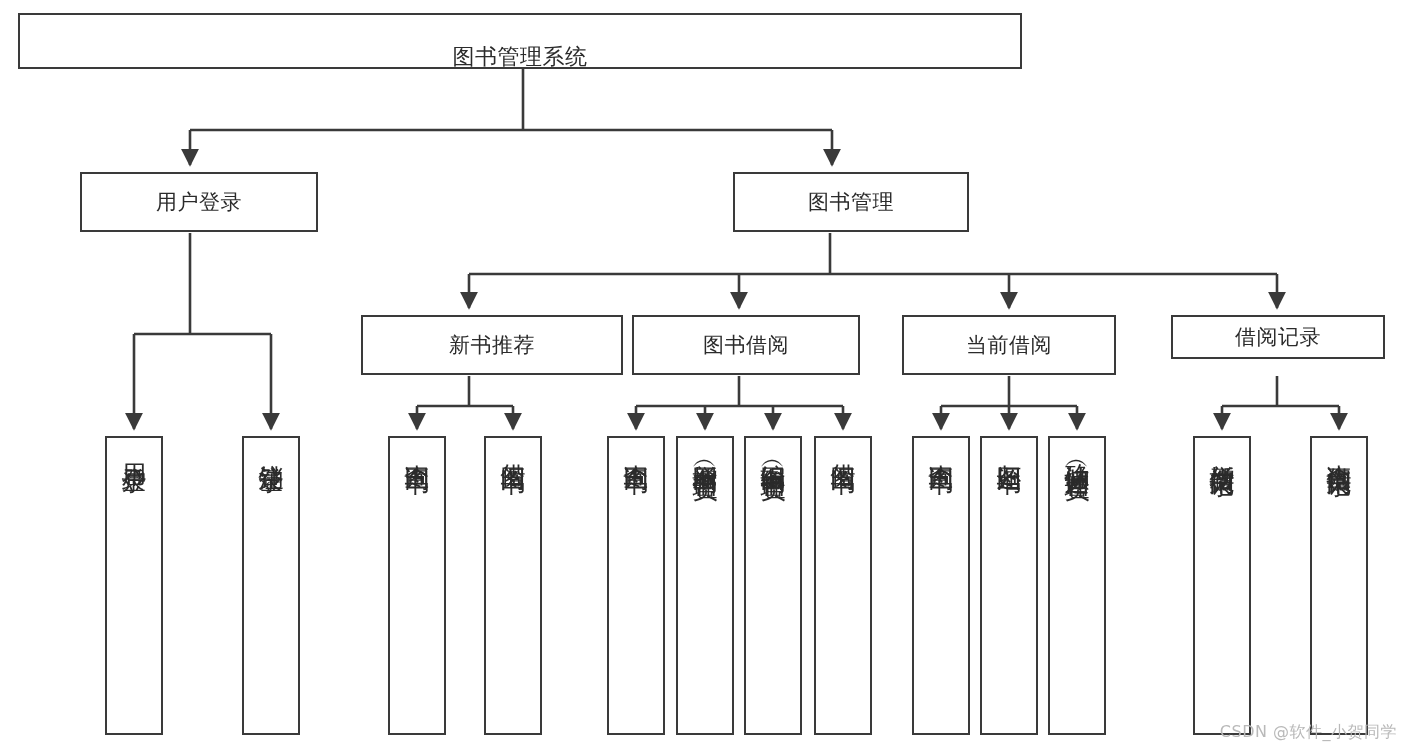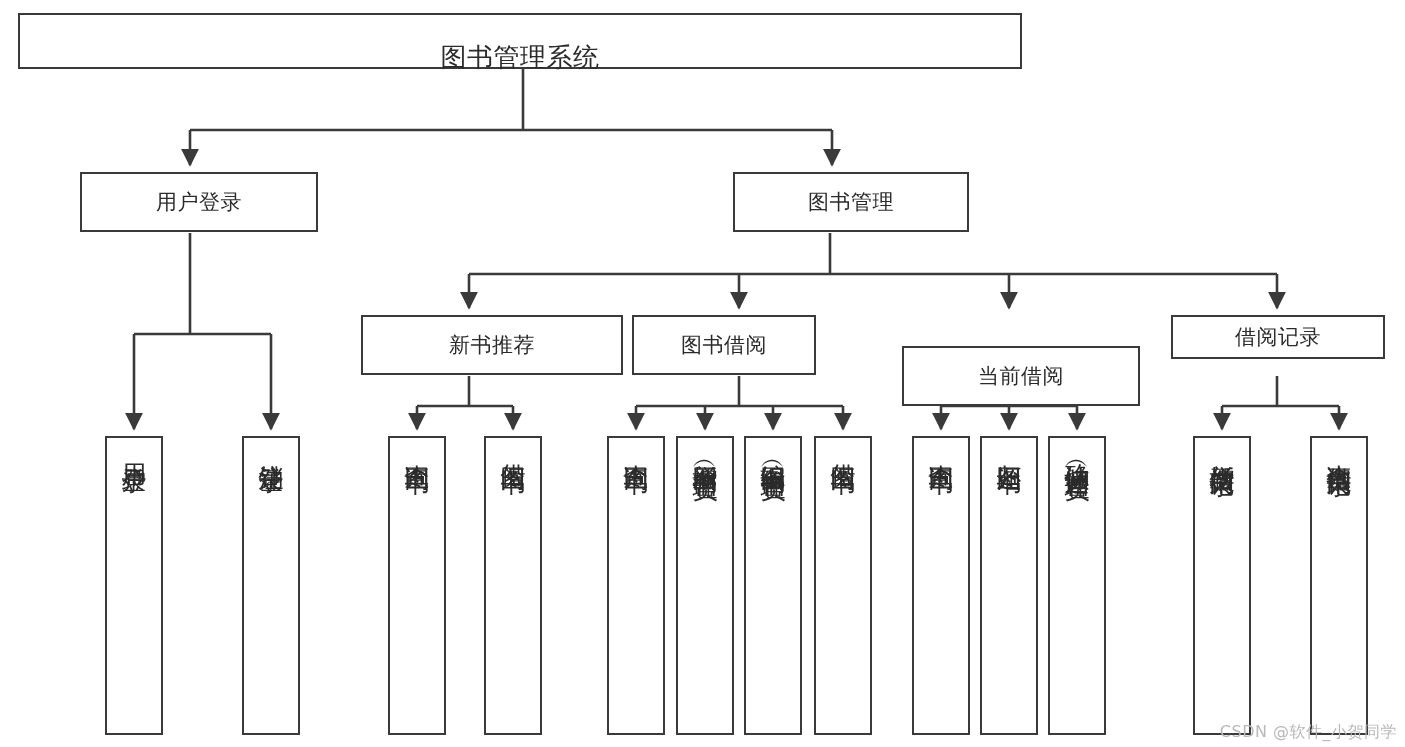--- a/index.html
+++ b/index.html
@@ -40,21 +40,21 @@
     display: block;
     text-align: center;
     white-space: pre-line;
   }
   
   .node.horiz .lbl {
     font-size: 21px;
     letter-spacing: 0.5px;
   }
   .node.root .lbl {
-    font-size: 26px;
+    font-size: 22px;
     margin-top: 32px;
   }
   
   .node.vert {
     align-items: flex-start;
     justify-content: center;
     padding-top: 6px;
   }
   .node.vert .lbl {
     writing-mode: vertical-rl;
@@ -136,24 +136,24 @@
   <div class="node horiz" style="left:80px; top:172px; width:238px; height:60px;">
     <span class="lbl">用户登录</span>
   </div>
   <div class="node horiz" style="left:733px; top:172px; width:236px; height:60px;">
     <span class="lbl">图书管理</span>
   </div>
 
   <div class="node horiz" style="left:361px; top:315px; width:262px; height:60px;">
     <span class="lbl">新书推荐</span>
   </div>
-  <div class="node horiz" style="left:632px; top:315px; width:184px; height:60px;">
+  <div class="node horiz" style="left:632px; top:315px; width:228px; height:60px;">
     <span class="lbl">图书借阅</span>
   </div>
-  <div class="node horiz" style="left:902px; top:315px; width:238px; height:60px;margin-top:31px;">
+  <div class="node horiz" style="left:902px; top:315px; width:214px; height:60px;">
     <span class="lbl">当前借阅</span>
   </div>
   <div class="node horiz" style="left:1171px; top:315px; width:214px; height:44px;">
     <span class="lbl">借阅记录</span>
   </div>
 
   <div class="node vert" style="left:105px; top:436px; width:58px; height:299px;">
     <span class="lbl">用户登录</span>
   </div>
   <div class="node vert" style="left:242px; top:436px; width:58px; height:299px;">

